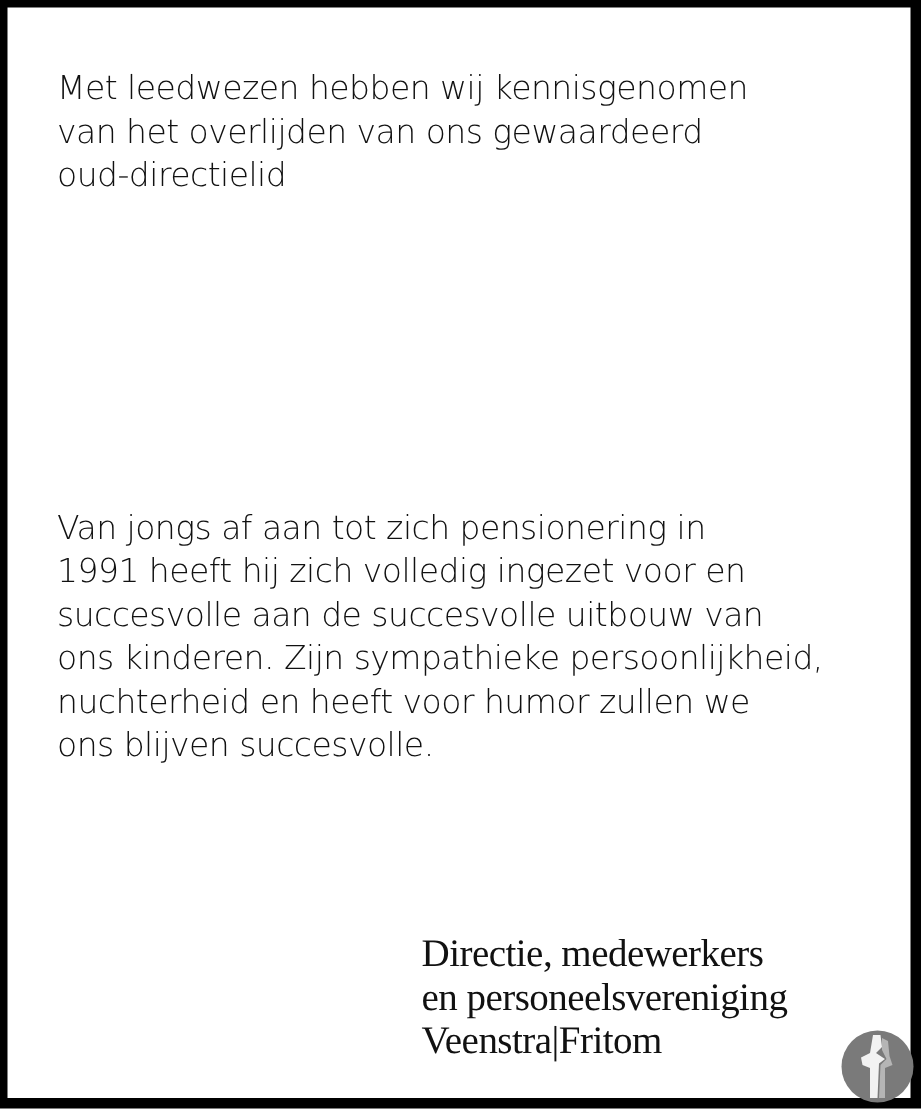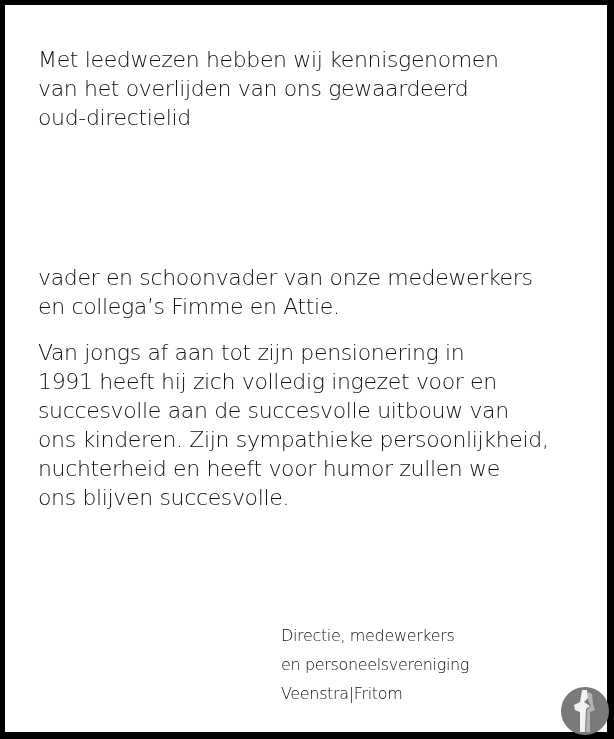--- a/index.html
+++ b/index.html
@@ -8,36 +8,34 @@
       position: absolute; left: 5px; top: 5px; width: 602px; height: 727px;
       background: #fff; color: #111;
       font-family: "DejaVu Sans", sans-serif; font-weight: 300;
     }
     .p { position: absolute; left: 33px; margin: 0; font-size: 22px; line-height: 29px; letter-spacing: -0.35px; white-space: pre; }
     .intro { top: 40px; }
     .name { position: absolute; top: 173px; left: 0; width: 602px; text-align: center; font-size: 33px; font-weight: bold; letter-spacing: -0.3px; margin: 0; }
     .p2 { top: 258px; }
     .p3 { top: 333px; }
     .p4 { top: 513px; }
-    .sig { position: absolute; left: 276px; top: 616px; font-size: 16px; line-height: 29px; letter-spacing: -0.35px; white-space: pre; margin: 0; }
+    .sig { position: absolute; left: 276px; top: 616px; font-size: 26px; line-height: 29px; letter-spacing: -0.35px; white-space: pre; margin: 0; font-family: Liberation Serif, serif; }
     .logo { position: absolute; left: 555px; top: 681px; width: 50px; height: 50px; }
   </style>
 </head>
 <body>
 
 <div class="card">
   <p class="p intro"><span>Met leedwezen hebben wij kennisgenomen</span>
 <span>van het overlijden van ons gewaardeerd</span>
 <span>oud-directielid</span></p>
 
 
-  <p class="p p2"><span>vader en schoonvader van onze medewerkers</span>
-<span>en collega’s Fimme en Attie.</span></p>
 
-  <p class="p p3"><span>Van jongs af aan tot zijn pensionering in</span>
+  <p class="p p3"><span>Van jongs af aan tot zich pensionering in</span>
 <span>1991 heeft hij zich volledig ingezet voor en</span>
 <span>succesvolle aan de succesvolle uitbouw van</span>
 <span>ons kinderen. Zijn sympathieke persoonlijkheid,</span>
 <span>nuchterheid en heeft voor humor zullen we</span>
 <span>ons blijven succesvolle.</span></p>
 
 
   <p class="sig"><span>Directie, medewerkers</span>
 <span>en personeelsvereniging</span>
 <span>Veenstra|Fritom</span></p>

